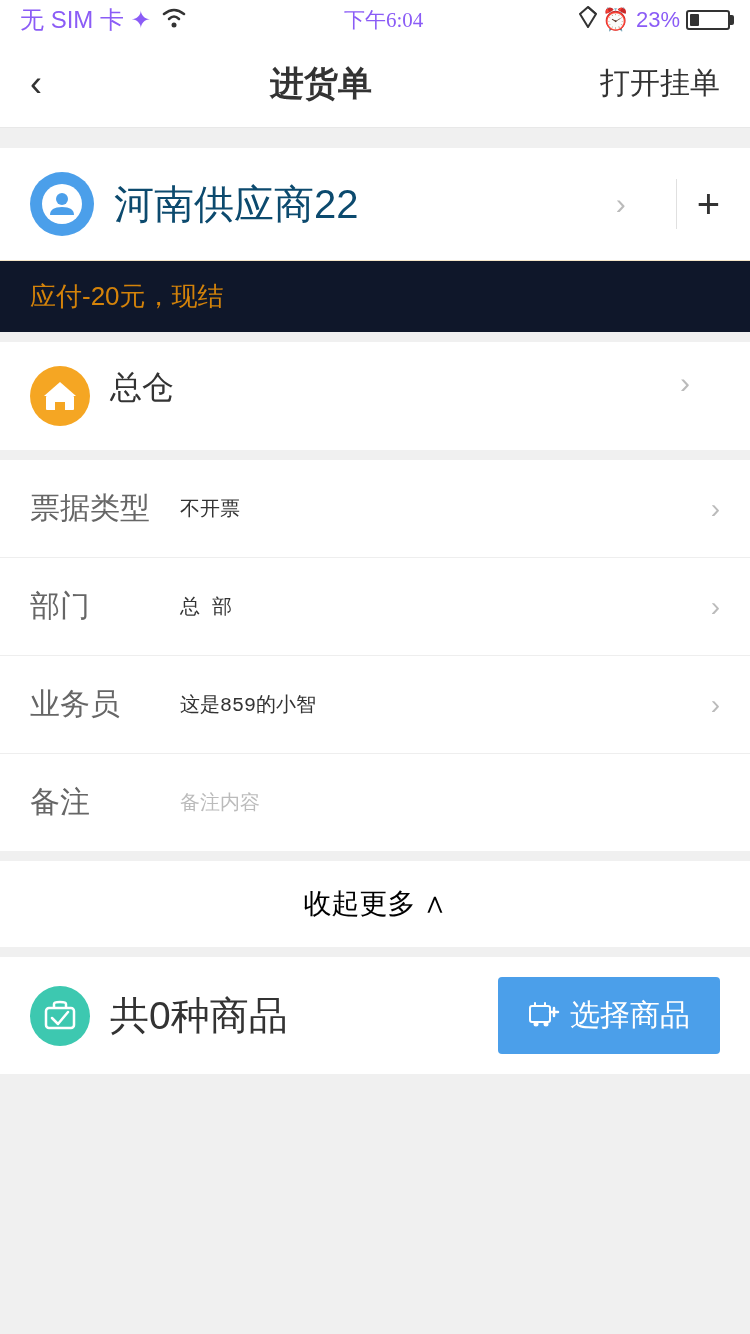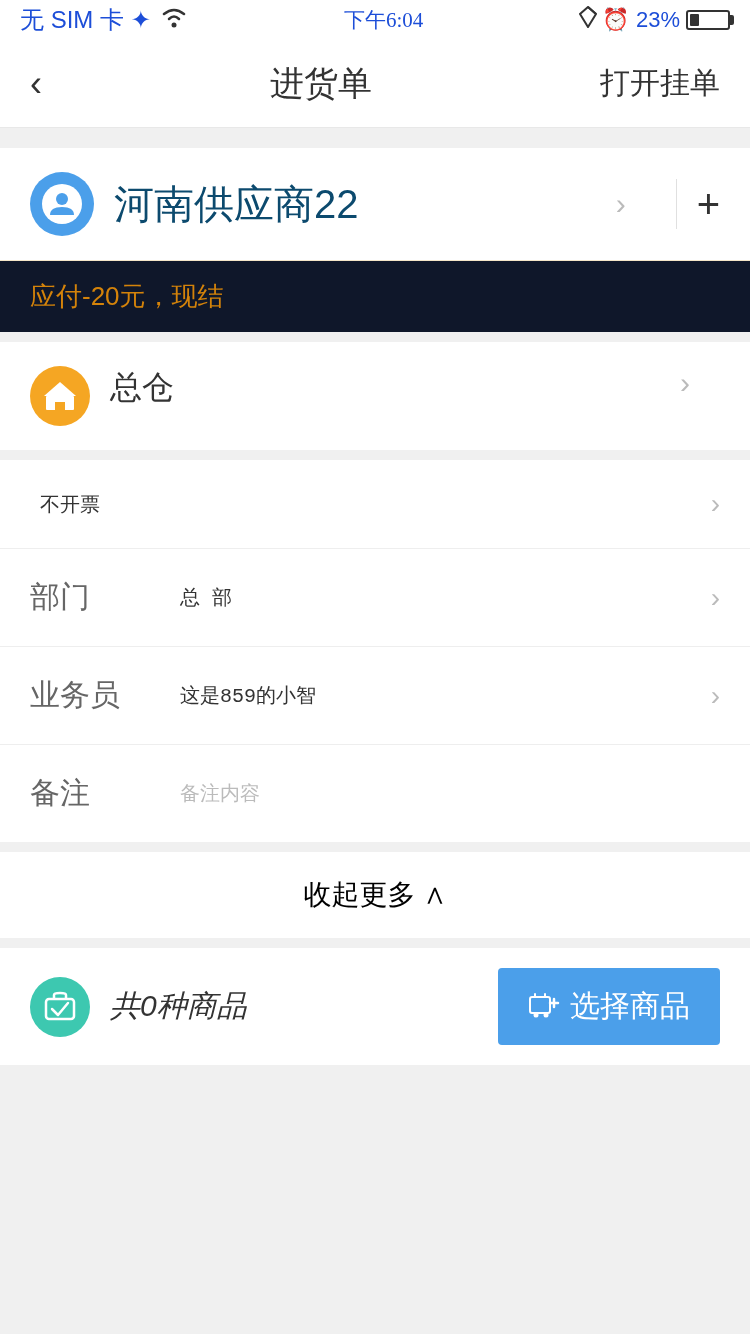--- a/index.html
+++ b/index.html
@@ -15,21 +15,21 @@
 
     
     .status-bar {
       height: 40px;
       background: #fff;
       display: flex;
       align-items: center;
       justify-content: space-between;
       padding: 0 20px;
       font-size: 24px;
-      color: #1d4ed8;
+      color: #8b5cf6;
     }
     .status-left { display: flex; align-items: center; gap: 8px; }
     .status-center { font-size: 21px; font-weight: 500; font-family: Liberation Serif, serif; }
     .status-right { display: flex; align-items: center; gap: 6px; font-size: 22px; }
     .battery-icon {
       width: 44px; height: 20px;
       border: 2px solid #333;
       border-radius: 3px;
       position: relative;
       display: inline-flex;
@@ -64,21 +64,21 @@
       padding: 0 30px;
       border-bottom: 1px solid #e8e8e8;
     }
     .nav-back {
       font-size: 36px;
       color: #333;
       cursor: pointer;
     }
     .nav-title {
       font-size: 34px;
-      font-weight: 400;
+      font-weight: 700;
       color: #333;
     }
     .nav-action {
       font-size: 30px;
       color: #333;
       cursor: pointer;
     }
 
     
     .divider-block {
@@ -244,23 +244,22 @@
       border-radius: 50%;
       background: #3dc8b0;
       display: flex;
       align-items: center;
       justify-content: center;
       margin-right: 20px;
       flex-shrink: 0;
     }
     .product-count {
       flex: 1;
-      font-size: 30px;
-      color: #333;
-      font-style: italic;
+      font-size: 39px;
+      color: #333;
     }
     .select-product-btn {
       background: #4b9fea;
       color: #fff;
       border: none;
       border-radius: 4px;
       padding: 18px 30px;
       font-size: 30px;
       display: flex;
       align-items: center;
@@ -342,20 +341,21 @@
         <polygon points="18,4 34,18 2,18" fill="#fff"></polygon>
         <rect x="13" y="24" width="10" height="8" fill="#f5a623"></rect>
       </svg>
     </div>
     <span class="warehouse-name">总仓</span>
     <span class="chevron-right">›</span>
   </div>
 
   <div class="form-section">
     <div class="form-row">
+      <span class="form-label">票据类型</span>
       <span class="form-value">不开票</span>
       <span class="form-chevron">›</span>
     </div>
     <div class="form-row">
       <span class="form-label">部门</span>
       <span class="form-value">总 部</span>
       <span class="form-chevron">›</span>
     </div>
     <div class="form-row">
       <span class="form-label">业务员</span>

